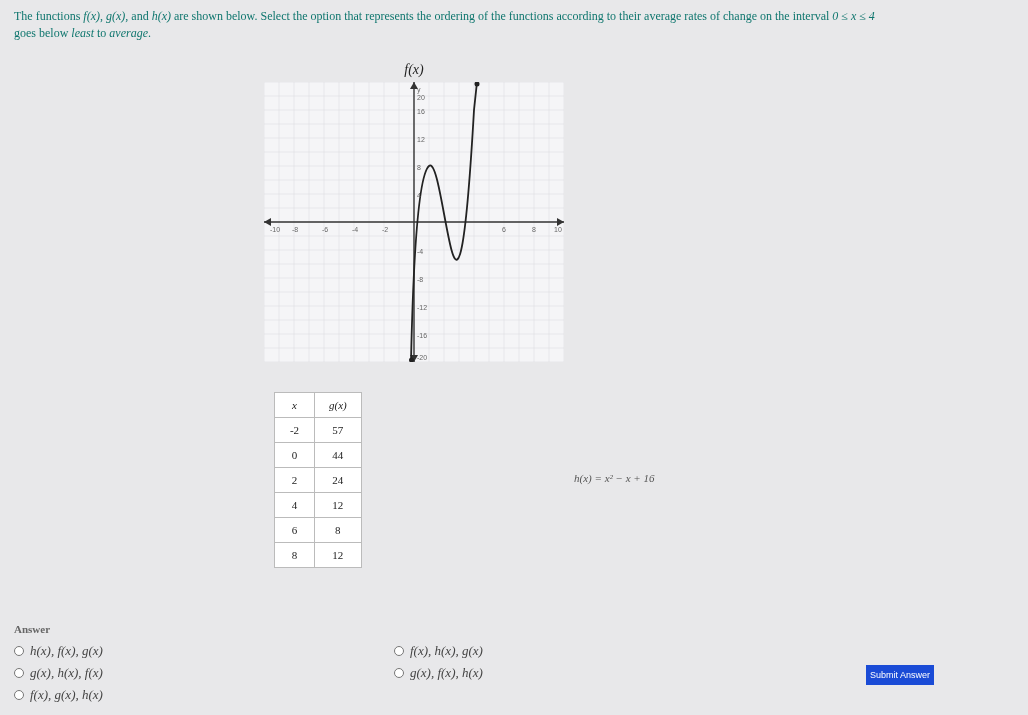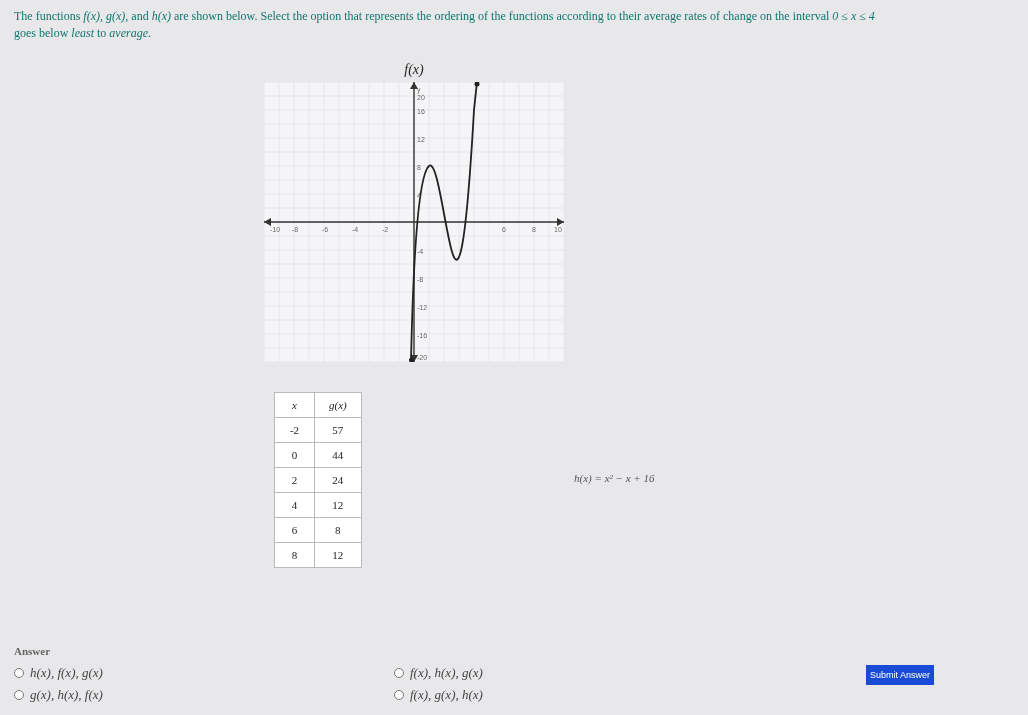--- a/index.html
+++ b/index.html
@@ -259,17 +259,21 @@
     <div class="opt">
       <span class="radio"></span>
       <span>f(x), h(x), g(x)</span>
     </div>
     <div class="opt">
       <span class="radio"></span>
       <span>g(x), h(x), f(x)</span>
     </div>
     <div class="opt">
       <span class="radio"></span>
+      <span>g(x), f(x), h(x)</span>
+    </div>
+    <div class="opt">
+      <span class="radio"></span>
       <span>f(x), g(x), h(x)</span>
     </div>
   </div>
   <button class="submit-btn">Submit Answer</button>
 </div>
 
 </body></html>

